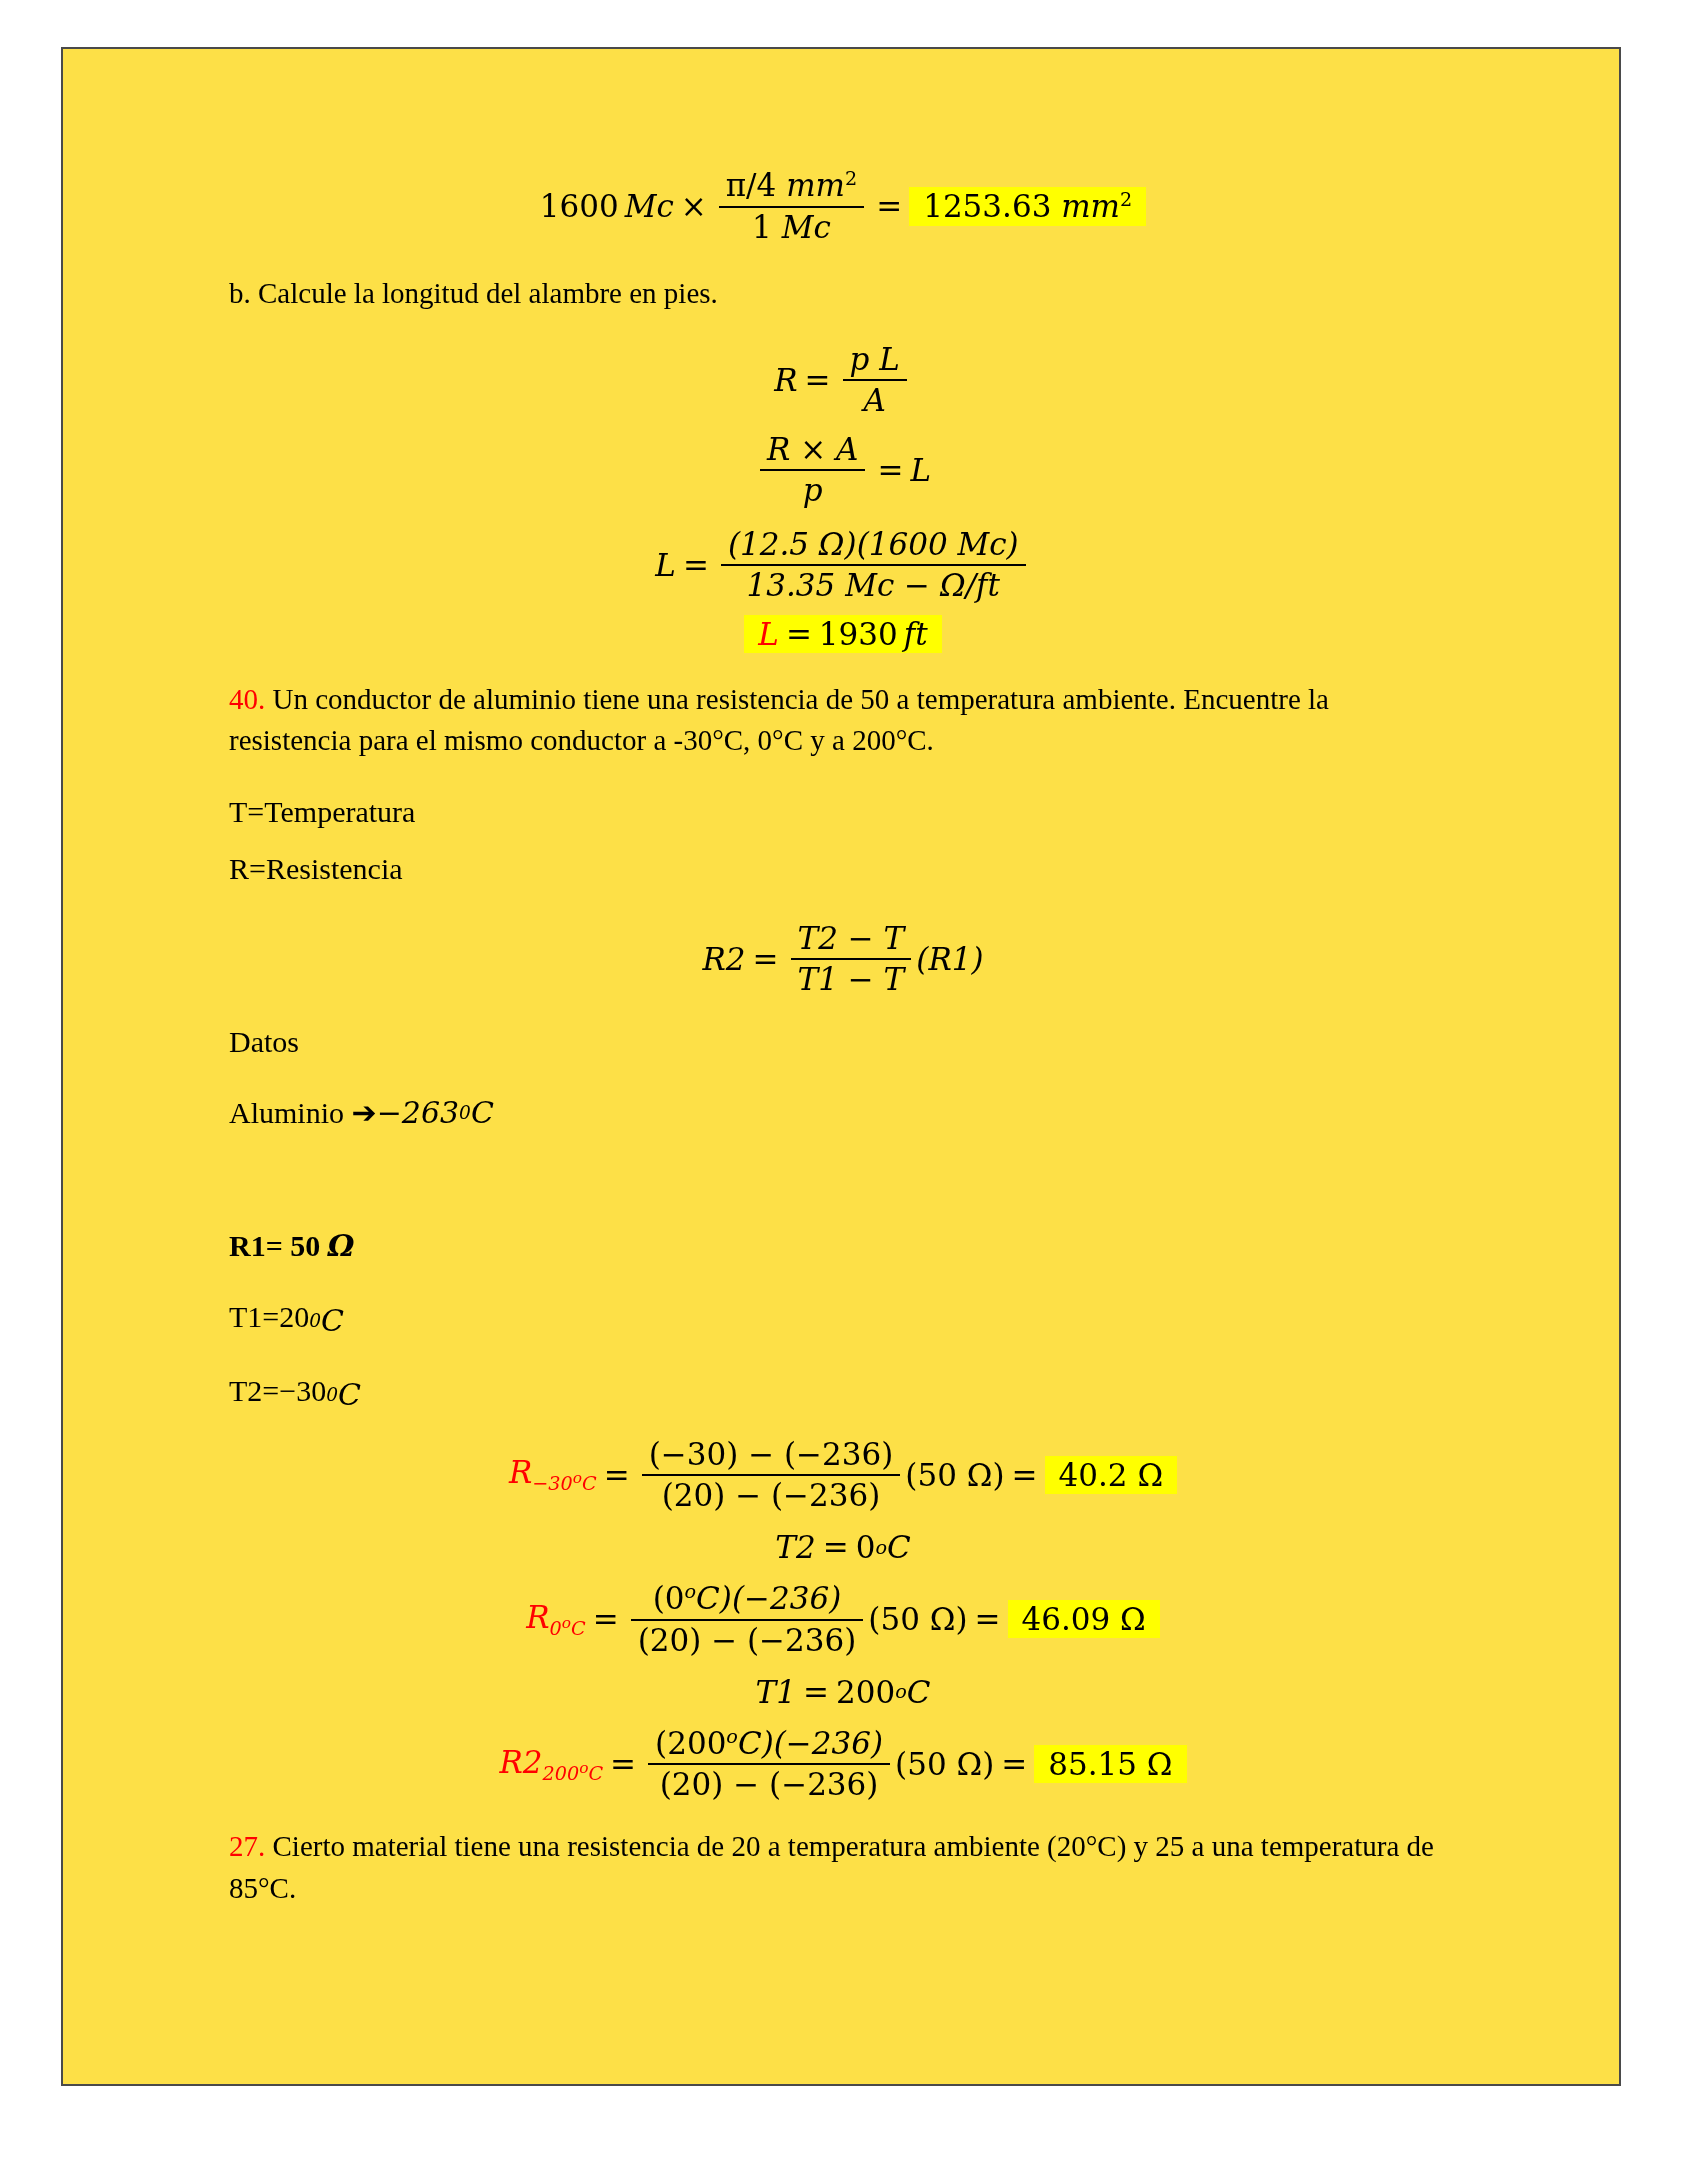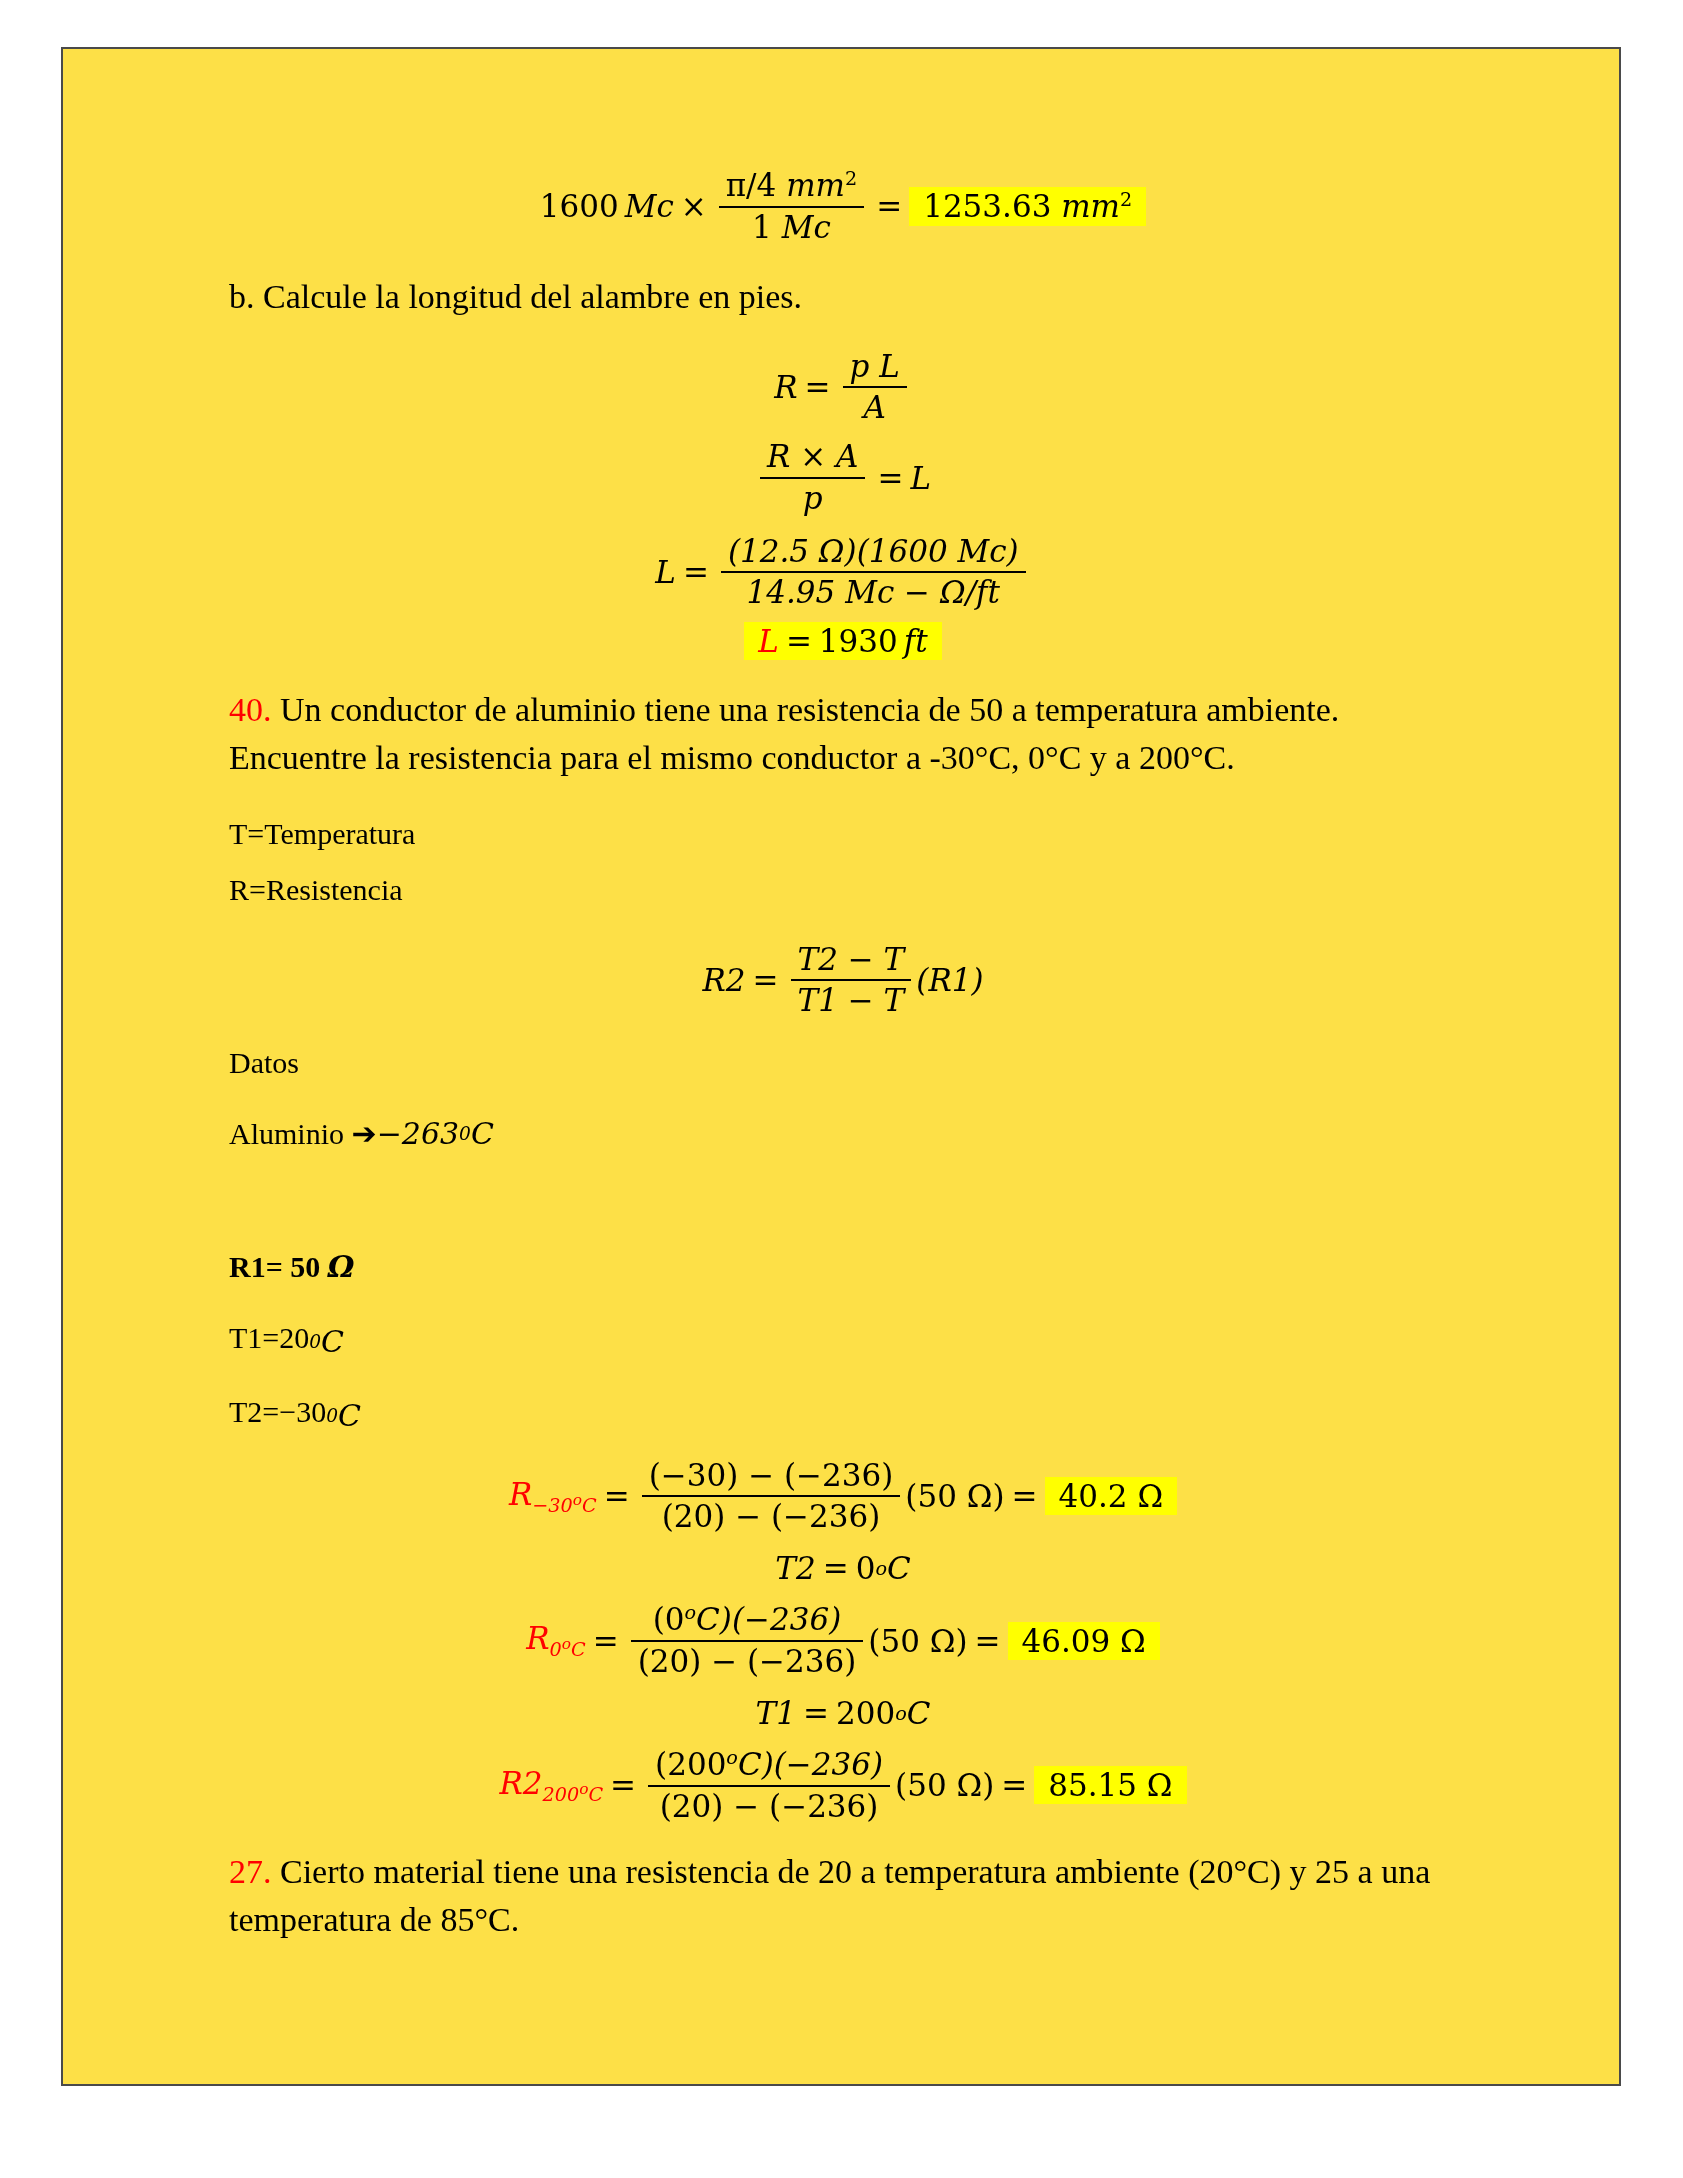--- a/index.html
+++ b/index.html
@@ -26,21 +26,21 @@
   }
   .content {
     position: absolute;
     left: 166px;
     top: 89px;
     width: 1228px;
   }
 
   
   .para {
-    font-size: 34px;
+    font-size: 29px;
     line-height: 1.42;
     margin: 0 0 22px 0;
     text-align: left;
   }
   .label-line {
     font-size: 30px;
     line-height: 1.42;
     margin: 0 0 30px 0;
   }
   .num-red { color: #ff0000; }
@@ -154,21 +154,21 @@
       </span>
     </div>
 
     <div class="eq-row" style="margin:14px 0 10px 0;">
       <span class="math">
         <span class="mi">L</span>
         <span class="opsp up">=</span>
         <span class="frac">
           <span class="num mi">(12.5 Ω)(1600 Mc)</span>
           <span class="bar"></span>
-          <span class="den mi">14.95 Mc − Ω/ft</span>
+          <span class="den mi">13.35 Mc − Ω/ft</span>
         </span>
       </span>
     </div>
 
     <div class="eq-row" style="margin:6px 0 26px 0;">
       <span class="math hl">
         <span class="mi red">L</span>
         <span class="opsp up">=</span>
         <span class="up">1930</span>
           <span class="gapsm"></span>

